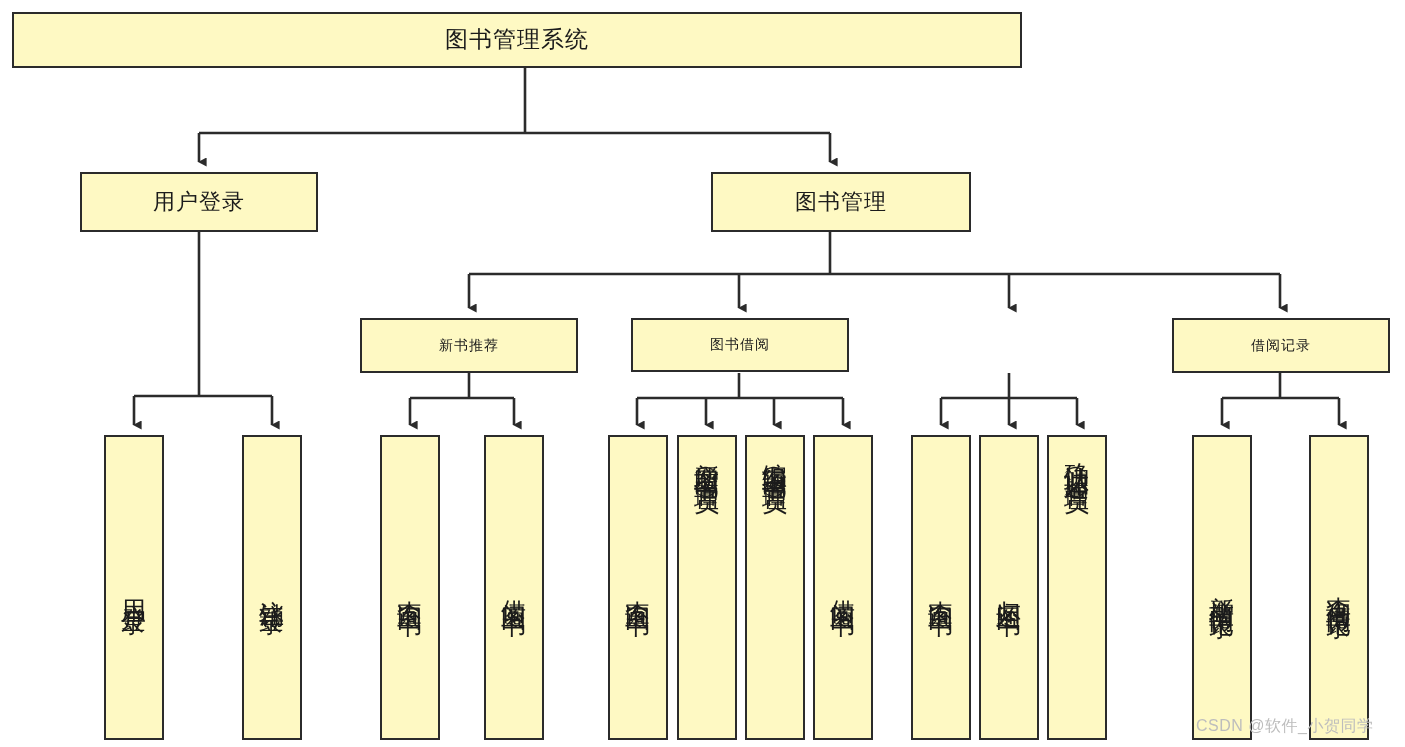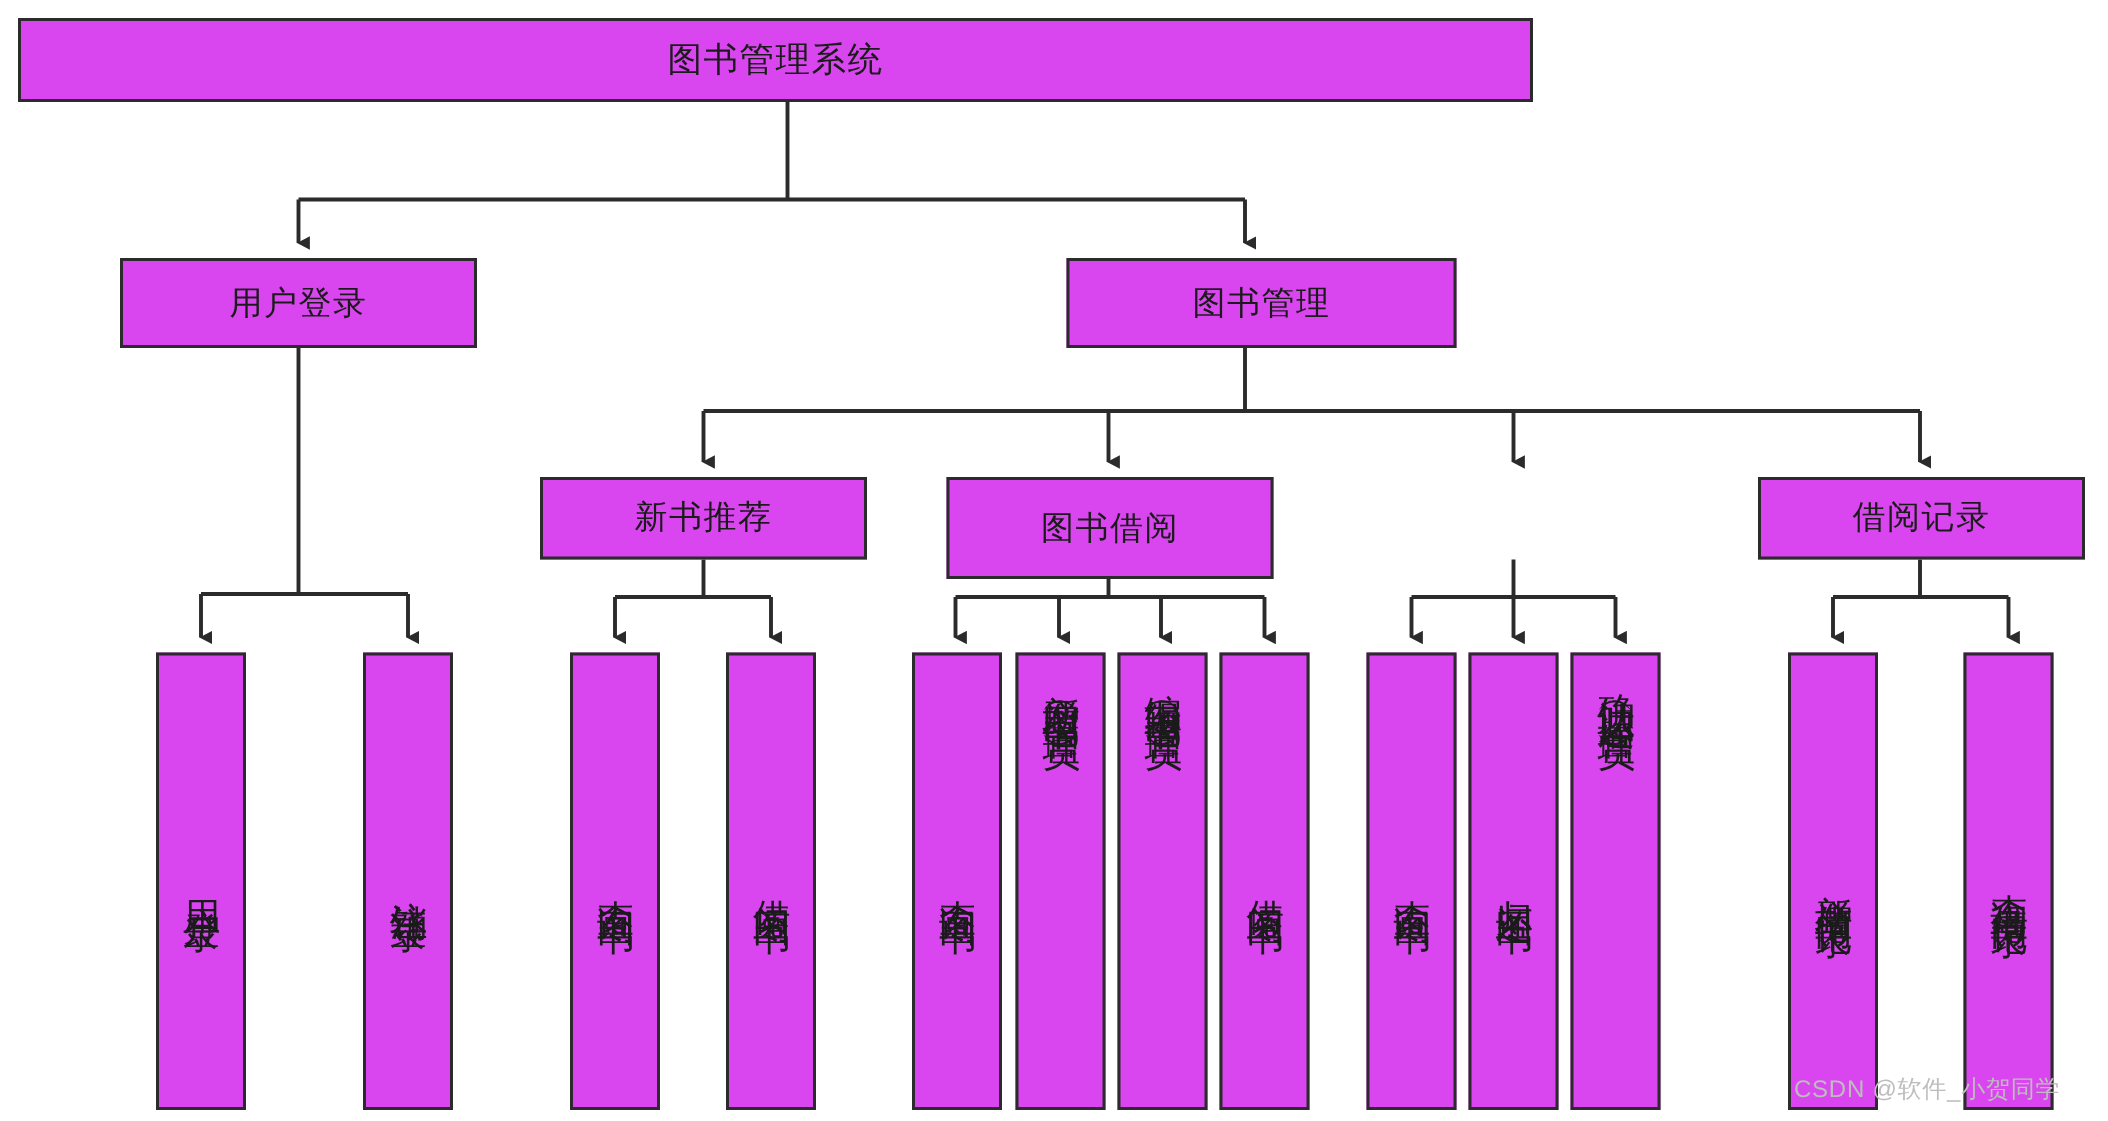--- a/index.html
+++ b/index.html
@@ -22,37 +22,37 @@
     position: absolute;
     left: 0;
     top: 0;
     width: 1405px;
     height: 747px;
     pointer-events: none;
   }
   .node {
     position: absolute;
     box-sizing: border-box;
-    background: #d946ef;
+    background: #fef9c3;
     border: 2px solid #2b2b2b;
     display: flex;
     align-items: center;
     justify-content: center;
     z-index: 2;
   }
   .node .label {
     color: #1b1b1b;
     text-align: center;
     line-height: 1.12;
     letter-spacing: 1px;
     white-space: nowrap;
   }
   .node.root .label { font-size: 23px; }
   .node.lvl2 .label { font-size: 22px; }
-  .node.lvl3 .label { font-size: 22px; }
+  .node.lvl3 .label { font-size: 14px; }
 
   .node.leaf {
     align-items: flex-start;
     justify-content: center;
     padding-top: 6px;
   }
   .node.leaf.centered {
     align-items: center;
     padding-top: 0;
   }
@@ -137,21 +137,21 @@
   <div class="node lvl2" style="left:80px; top:172px; width:238px; height:60px;">
     <span class="label">用户登录</span>
   </div>
   <div class="node lvl2" style="left:711px; top:172px; width:260px; height:60px;">
     <span class="label">图书管理</span>
   </div>
 
   <div class="node lvl3" style="left:360px; top:318px; width:218px; height:55px;">
     <span class="label">新书推荐</span>
   </div>
-  <div class="node lvl3" style="left:631px; top:318px; width:218px; height:68px;">
+  <div class="node lvl3" style="left:631px; top:318px; width:218px; height:54px;">
     <span class="label">图书借阅</span>
   </div>
   <div class="node lvl3" style="left:1172px; top:318px; width:218px; height:55px;">
     <span class="label">借阅记录</span>
   </div>
 
   <div class="node leaf centered" style="left:104px; top:435px; width:60px; height:305px;">
     <span class="label">用户登录</span>
   </div>
   <div class="node leaf centered" style="left:242px; top:435px; width:60px; height:305px;">

